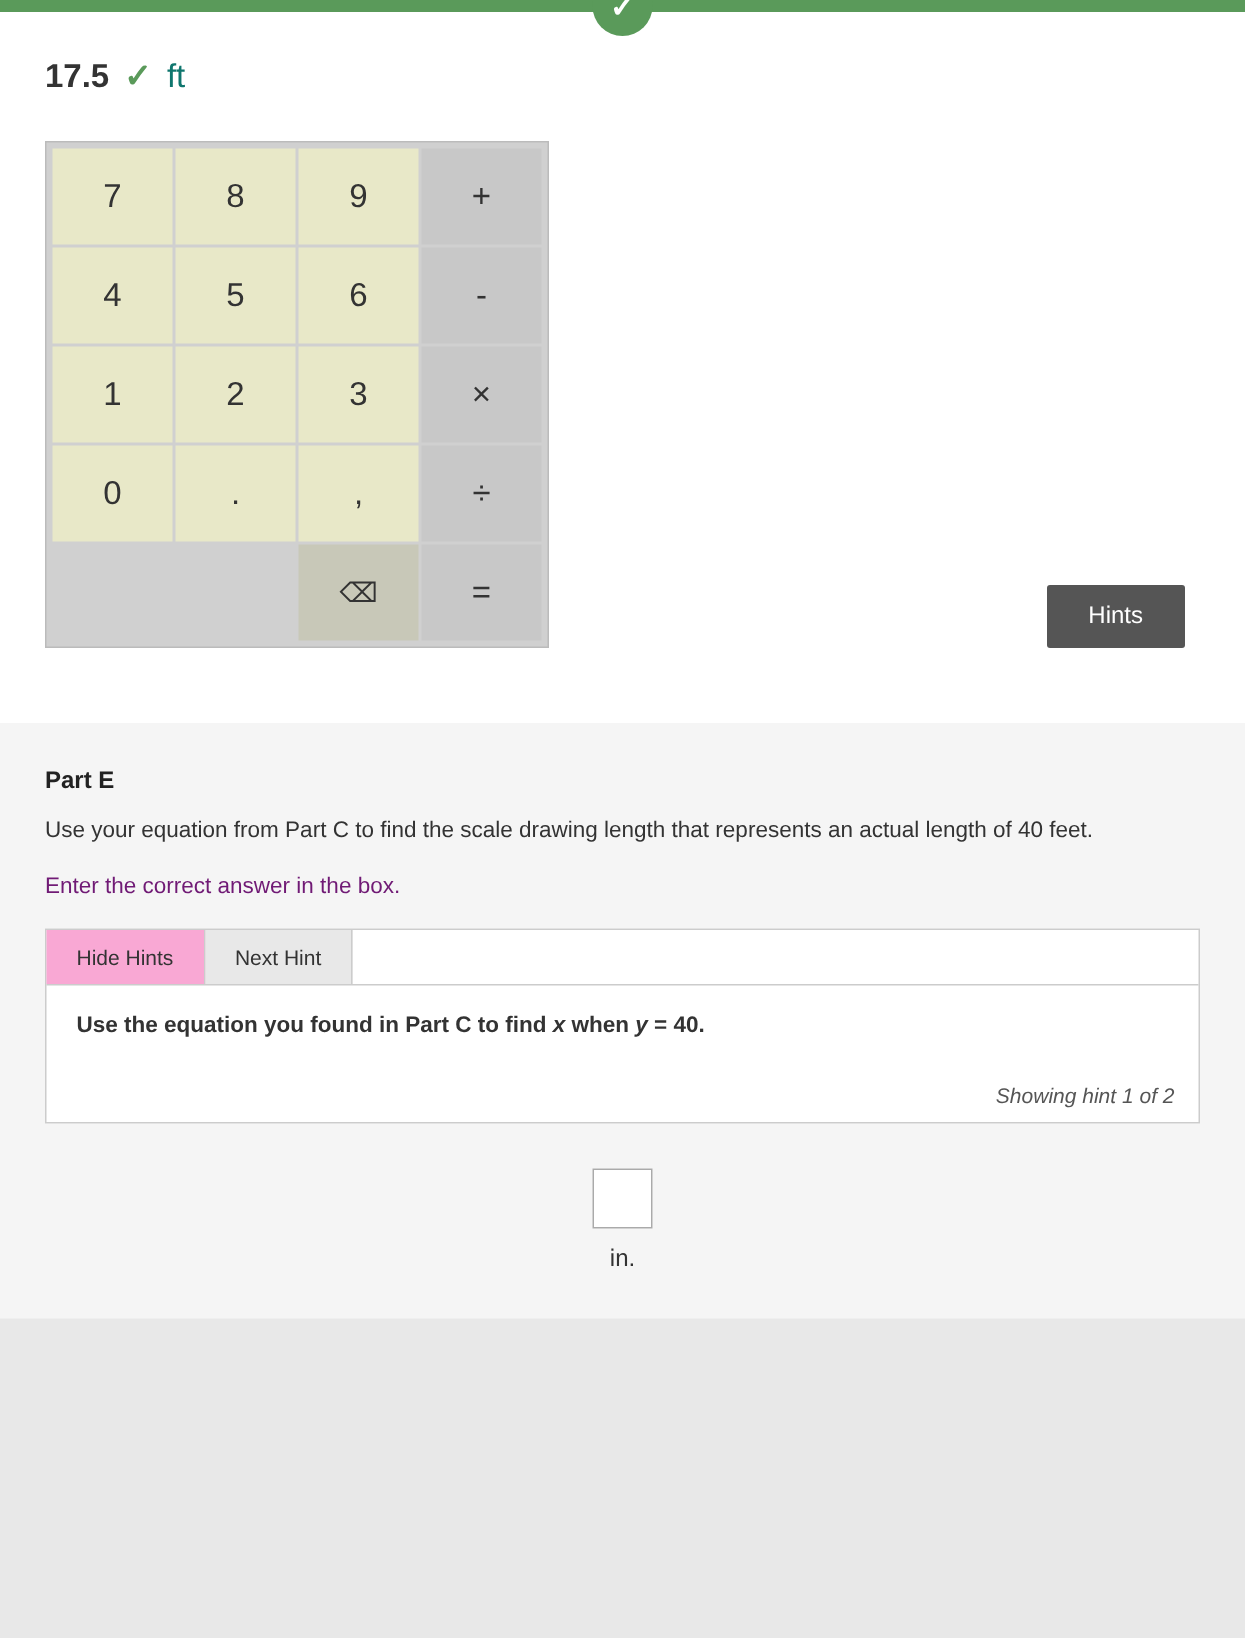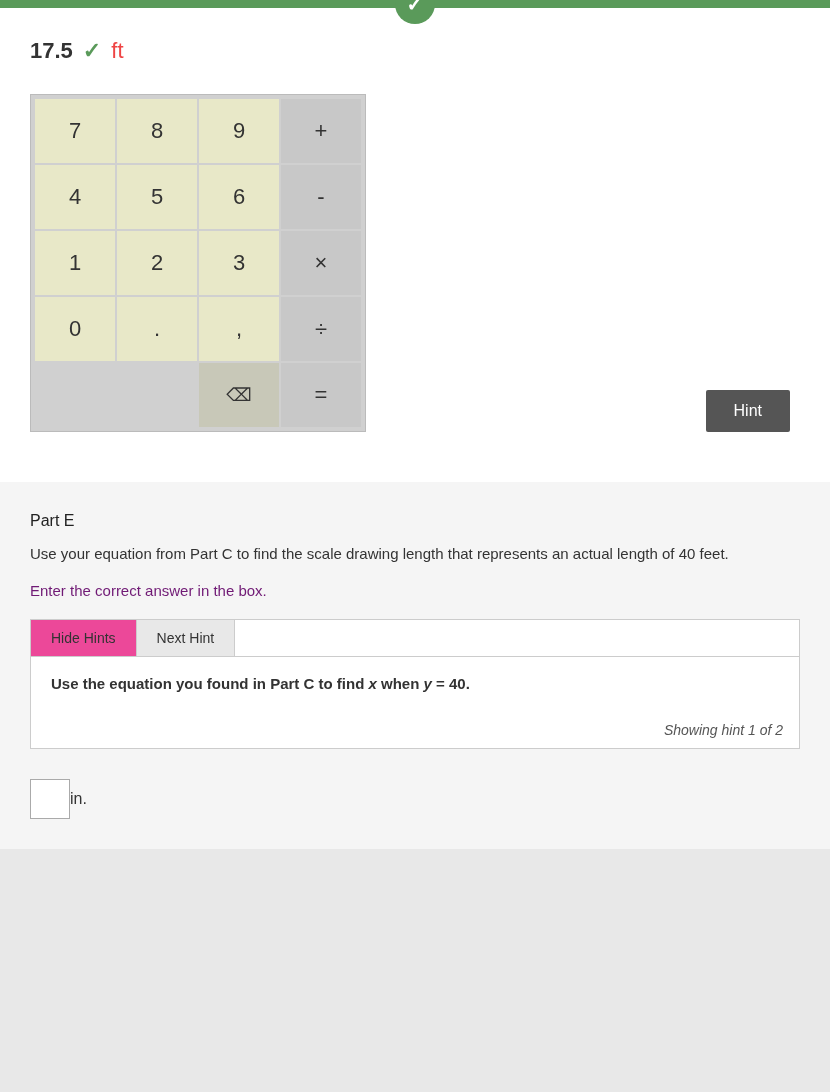--- a/index.html
+++ b/index.html
@@ -55,21 +55,21 @@
       font-weight: bold;
       color: #333;
     }
     .answer-check {
       color: #5a9a5a;
       font-size: 22px;
       font-weight: bold;
     }
     .answer-unit {
       font-size: 22px;
-      color: #ef4444;
+      color: #0f766e;
     }
 
     
     .calculator {
       background: #d0d0d0;
       border: 1px solid #bbb;
       display: inline-block;
       padding: 4px;
       margin-bottom: 20px;
     }
@@ -117,21 +117,21 @@
     }
 
     
     .lower-section {
       background: #f5f5f5;
       padding: 30px 30px 30px 30px;
     }
 
     .part-label {
       font-size: 16px;
-      font-weight: normal;
+      font-weight: bold;
       color: #222;
       margin-bottom: 12px;
     }
 
     .part-description {
       font-size: 15px;
       color: #333;
       line-height: 1.6;
       margin-bottom: 16px;
     }
@@ -153,21 +153,21 @@
       display: flex;
       gap: 0;
       border-bottom: 1px solid #ccc;
     }
 
     .hints-btn {
       padding: 10px 20px;
       font-size: 14px;
       cursor: pointer;
       border: none;
-      background: #ec4899;
+      background: #f9a8d4;
       color: #333;
       border-right: 1px solid #ccc;
     }
 
     .hints-btn.next-hint {
       background: #e8e8e8;
     }
 
     .hints-content {
       padding: 16px 20px;
@@ -182,22 +182,23 @@
       padding: 10px 16px;
       font-size: 14px;
       color: #555;
       font-style: italic;
     }
 
     
     .answer-input-row {
       display: flex;
       align-items: center;
-      gap: 0;
+      gap: 12px;
       margin-top: 10px;
+      flex-direction: column;
     }
 
     .answer-box {
       width: 40px;
       height: 40px;
       border: 1px solid #aaa;
       background: white;
     }
 
     .answer-in-label {
@@ -276,21 +277,21 @@
 
           <button class="calc-btn" style="background:#d0d0d0; cursor:default;"></button>
           <button class="calc-btn" style="background:#d0d0d0; cursor:default;"></button>
           <button class="calc-btn backspace">⌫</button>
           <button class="calc-btn equals">=</button>
         </div>
       </div>
     </div>
 
     <div class="right-col">
-      <button class="check-btn">Hint</button>
+      <button class="check-btn">Hints</button>
     </div>
   </div>
 </div>
 
 <div class="lower-section">
 
   <div class="part-label">Part E</div>
 
   <p class="part-description">Use your equation from Part C to find the scale drawing length that represents an actual length of 40 feet.</p>
 

